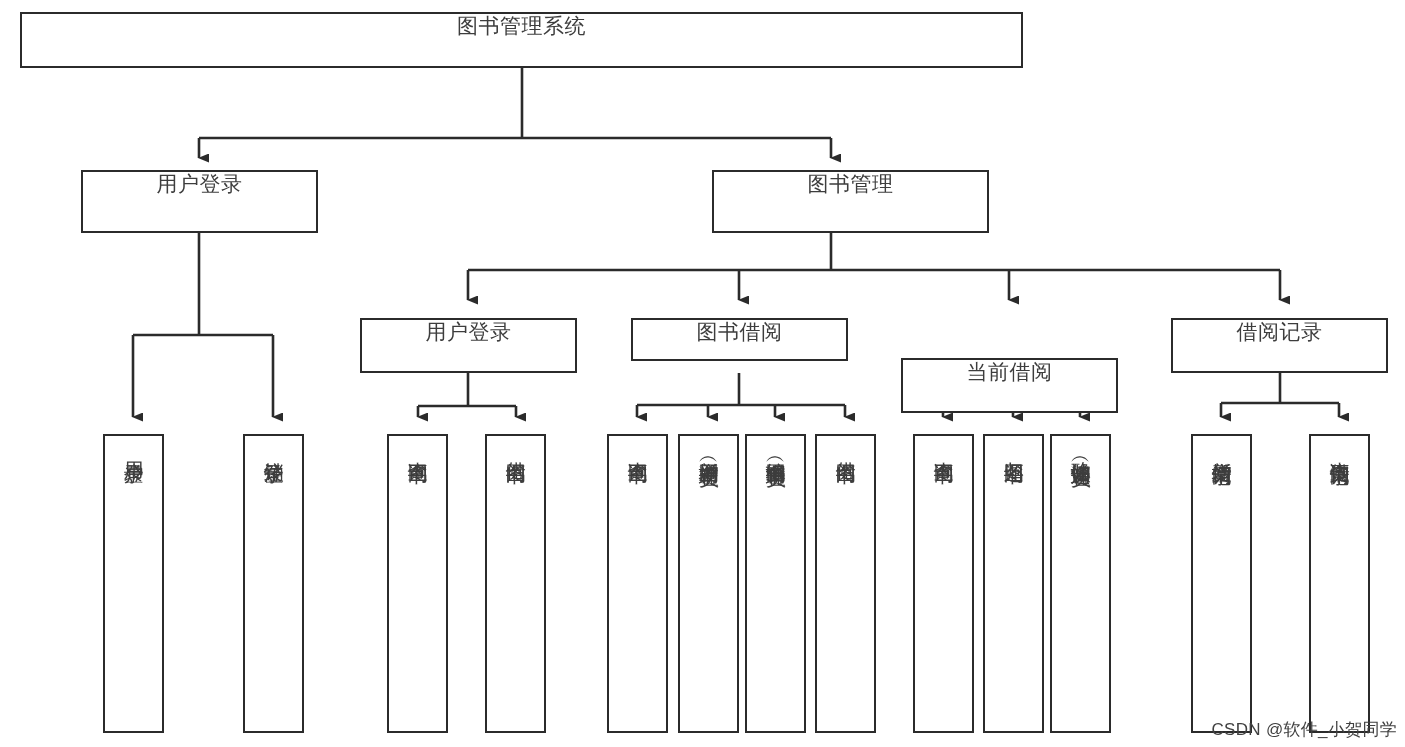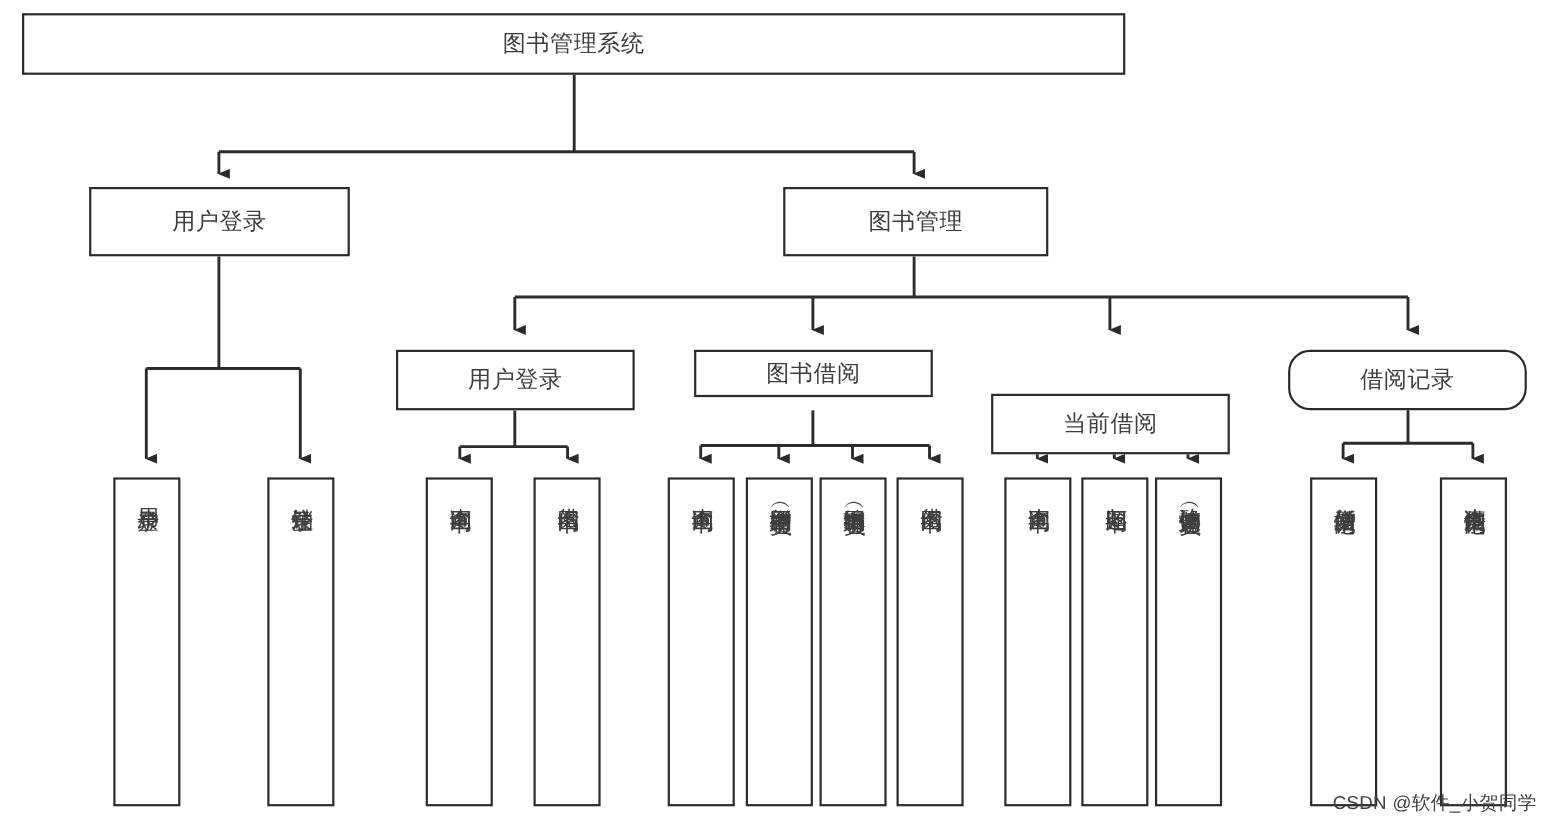--- a/index.html
+++ b/index.html
@@ -25,21 +25,20 @@
     width: 1405px;
     height: 747px;
     pointer-events: none;
   }
   .node {
     position: absolute;
     box-sizing: border-box;
     background: #ffffff;
     border: 2px solid #2b2b2b;
     display: flex;
-    align-items: center;
     justify-content: center;
     color: #3d3d3d;
     z-index: 2;
   }
   .node-label {
     display: block;
     color: #3d3d3d;
     letter-spacing: 0.5px;
   }
   
@@ -129,34 +128,34 @@
     </g>
   </svg>
 
   <div class="node horiz" style="left:20px; top:12px; width:1003px; height:56px;">
     <span class="node-label">图书管理系统</span>
   </div>
 
   <div class="node horiz" style="left:81px; top:170px; width:237px; height:63px;">
     <span class="node-label">用户登录</span>
   </div>
-  <div class="node horiz" style="left:712px; top:170px; width:241px; height:63px;">
+  <div class="node horiz" style="left:712px; top:170px; width:277px; height:63px;">
     <span class="node-label">图书管理</span>
   </div>
 
   <div class="node horiz" style="left:360px; top:318px; width:217px; height:55px;">
     <span class="node-label">用户登录</span>
   </div>
   <div class="node horiz" style="left:631px; top:318px; width:217px; height:43px;">
     <span class="node-label">图书借阅</span>
   </div>
   <div class="node horiz" style="left:901px; top:318px; width:217px; height:55px;margin-top:40px;">
     <span class="node-label">当前借阅</span>
   </div>
-  <div class="node horiz" style="left:1171px; top:318px; width:217px; height:55px;border-radius:20px;">
+  <div class="node horiz" style="left:1171px; top:318px; width:217px; height:55px;">
     <span class="node-label">借阅记录</span>
   </div>
 
   <div class="node vert" style="left:103px; top:434px; width:61px; height:299px;">
     <span class="node-label">用户登录</span>
   </div>
   <div class="node vert" style="left:243px; top:434px; width:61px; height:299px;">
     <span class="node-label">注销登录</span>
   </div>
 

